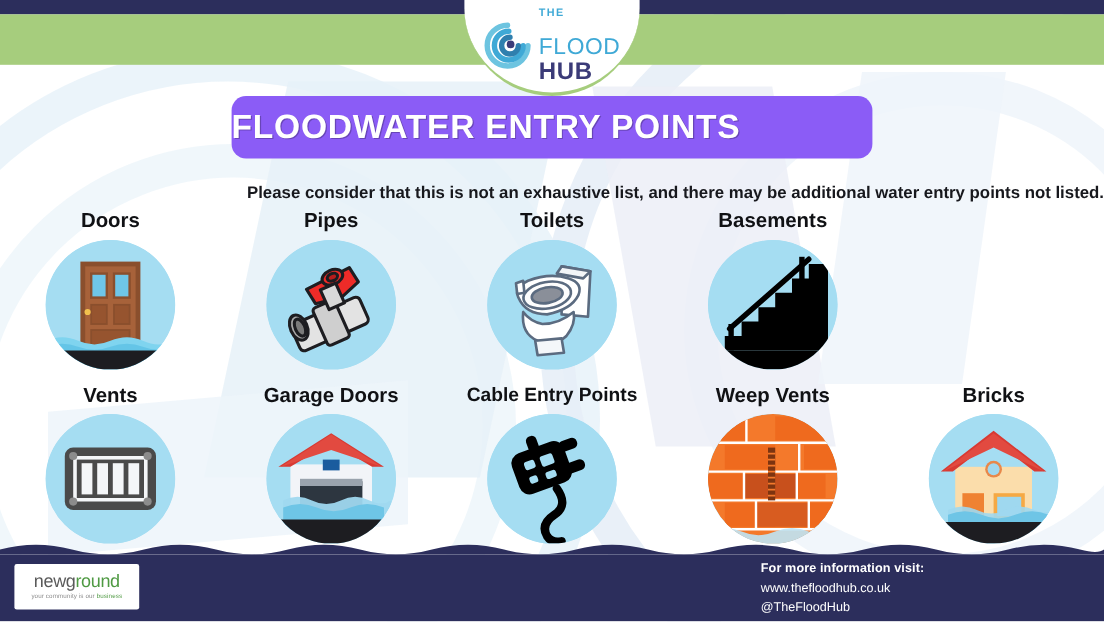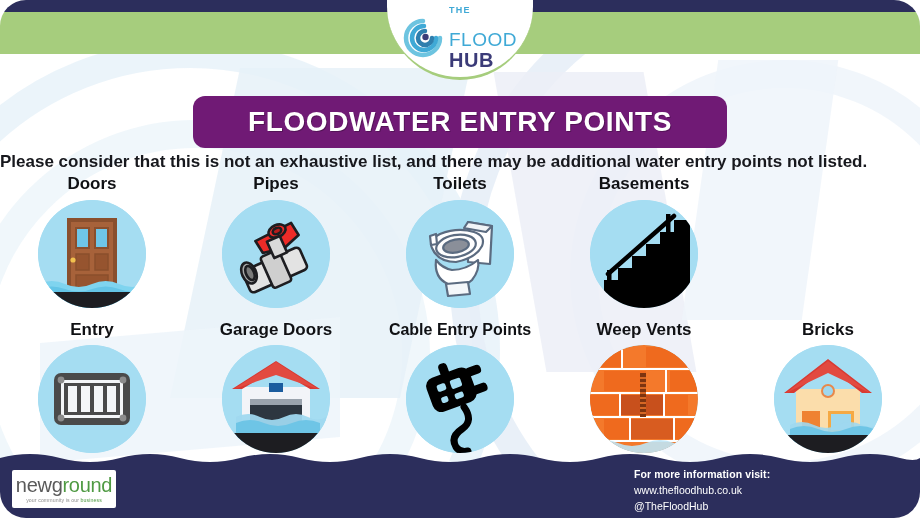--- a/index.html
+++ b/index.html
@@ -1,21 +1,21 @@
 <!DOCTYPE html>
 <html><head>
 <meta charset="utf-8">
 <style>
   * { margin:0; padding:0; box-sizing:border-box; }
   body {
     width:920px; height:518px; overflow:hidden;
     font-family:"Liberation Sans", sans-serif;
     background:#ffffff; position:relative;
   }
-  #poster { position:relative; width:920px; height:518px; overflow:hidden; background:#fff;border-radius:26px; }
+  #poster { position:relative; width:920px; height:518px; overflow:hidden; background:#fff; }
 
   
   .bg-layer { position:absolute; inset:0; overflow:hidden; z-index:0; }
   .swirl {
     position:absolute; border-radius:50%;
     border:28px solid #e8f2f9; opacity:.9;
   }
   .s1 { width:620px; height:620px; left:-120px; top:40px; border-color:#e9f3fa; }
   .s2 { width:470px; height:470px; left:-40px; top:120px; border-color:#eef6fb; }
   .s3 { width:640px; height:640px; right:-170px; top:-40px; border-color:#e7eef7; }
@@ -42,30 +42,30 @@
   .logo-inner { display:flex; align-items:center; gap:6px; margin-top:4px; }
   .logo-mark { width:40px; height:40px; flex:0 0 auto; }
   .logo-text { line-height:1; }
   .logo-the { font-size:9px; color:#3fa9d6; letter-spacing:1.2px; font-weight:700; }
   .logo-flood { font-size:19px; color:#3fa9d6; font-weight:400; letter-spacing:.5px; margin-top:15px; }
   .logo-hub { font-size:20px; color:#3b3b78; font-weight:800; letter-spacing:.5px; margin-top:1px; }
 
   
   .title-pill {
     position:absolute; z-index:4; left:50%; transform:translateX(-50%);
-    top:96px; width:534px; height:52px; background:#701a75;
-    border-radius:12px; display:flex; align-items:center; justify-content:center;
+    top:80px; width:534px; height:52px; background:#8b5cf6;
+    border-radius:12px; display:flex; align-items:center; 
   }
   .title-pill span {
     color:#ffffff; font-size:28px; font-weight:800; letter-spacing:.6px;
     text-shadow:1px 1px 0 rgba(0,0,0,.25);
   }
   .subtitle {
-    position:absolute; z-index:4; top:152px; left:0; width:920px; text-align:left;
-    font-size:17px; font-weight:700; color:#17181d;
+    position:absolute; z-index:4; top:152px; left:0; width:920px; text-align:right;
+    font-size:14px; font-weight:700; color:#17181d;
   }
 
   
   .grid { position:absolute; z-index:4; top:172px; left:0; width:920px; }
   .row { display:flex; }
   .cell { width:184px; display:flex; flex-direction:column; align-items:center; }
   .cell-label {
     font-size:17px; font-weight:800; color:#101114; text-align:center;
     height:26px; line-height:24px; white-space:nowrap;
   }
@@ -81,21 +81,21 @@
   .footer {
     position:absolute; bottom:0; left:0; width:920px; height:56px;
     background:#2c2e5c; z-index:5;
   }
   .footer-wave { position:absolute; bottom:56px; left:0; width:920px; height:14px; z-index:5; }
   .ng-logo {
     position:absolute; left:12px; top:8px; width:104px; height:38px;
     background:#fff; border-radius:2px; display:flex; flex-direction:column;
     align-items:center; justify-content:center; line-height:1;
   }
-  .ng-word { font-size:20px; color:#5a5a5a; font-weight:400; letter-spacing:-.3px; }
+  .ng-word { font-size:15px; color:#5a5a5a; font-weight:400; letter-spacing:-.3px; }
   .ng-word b { color:#4f9a43; font-weight:400; }
   .ng-tag { font-size:5.2px; color:#8c8c8c; margin-top:3px; letter-spacing:.1px; }
   .ng-tag b { color:#4f9a43; font-weight:400; }
   .footer-info {
     position:absolute; right:16px; top:6px; width:270px;
     color:#ffffff;
   }
   .fi-1 { font-size:10.5px; font-weight:800; letter-spacing:.1px; }
   .fi-2 { font-size:10.5px; font-weight:400; margin-top:4px; }
   .fi-3 { font-size:10.5px; font-weight:400; margin-top:4px; }
@@ -217,21 +217,21 @@
             <rect x="76" y="14" width="4.5" height="22" fill="#000000"></rect>
           </svg>
         </div>
       </div>
 
     </div>
 
     <div class="row row2" style="margin-top:10px;">
 
       <div class="cell">
-        <div class="cell-label">Entry</div>
+        <div class="cell-label">Vents</div>
         <div class="icon-circle">
           <svg viewBox="0 0 108 108">
             <circle cx="54" cy="54" r="54" fill="#a5ddf2"></circle>
             <rect x="16" y="28" width="76" height="52" rx="7" fill="#4a4a4a"></rect>
             <rect x="23" y="35" width="62" height="38" rx="2" fill="#f4f6f8"></rect>
             <rect x="26" y="38" width="56" height="32" fill="#4a4a4a"></rect>
             <g fill="#f4f6f8">
               <rect x="30" y="41" width="9" height="26"></rect>
               <rect x="43" y="41" width="9" height="26"></rect>
               <rect x="56" y="41" width="9" height="26"></rect>

